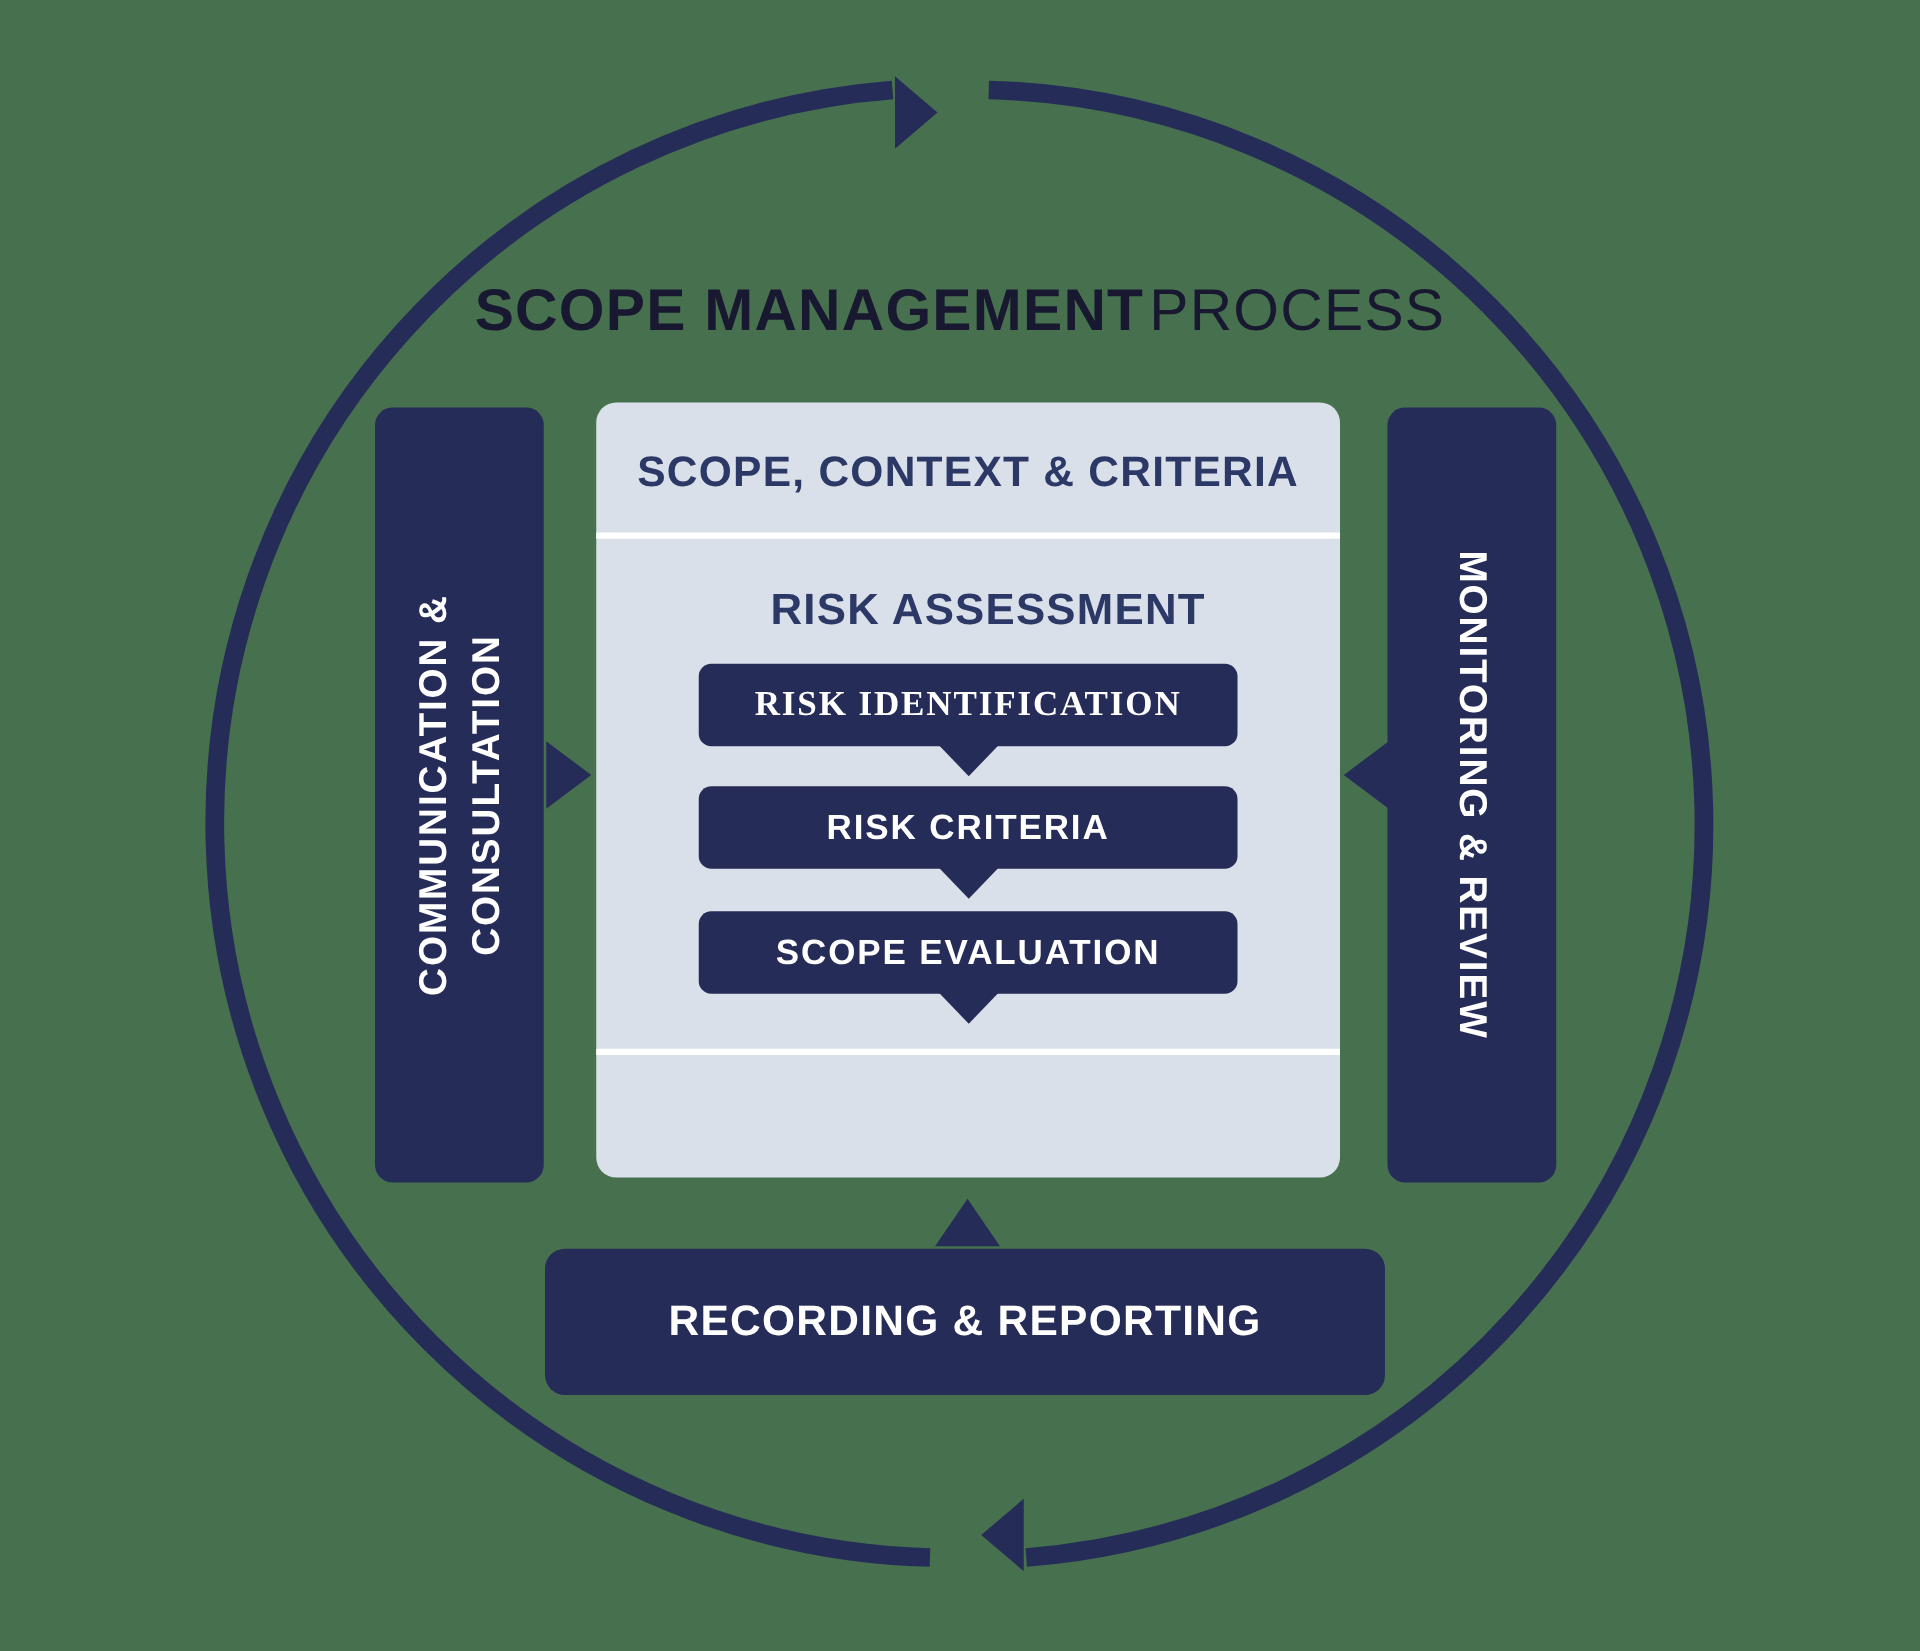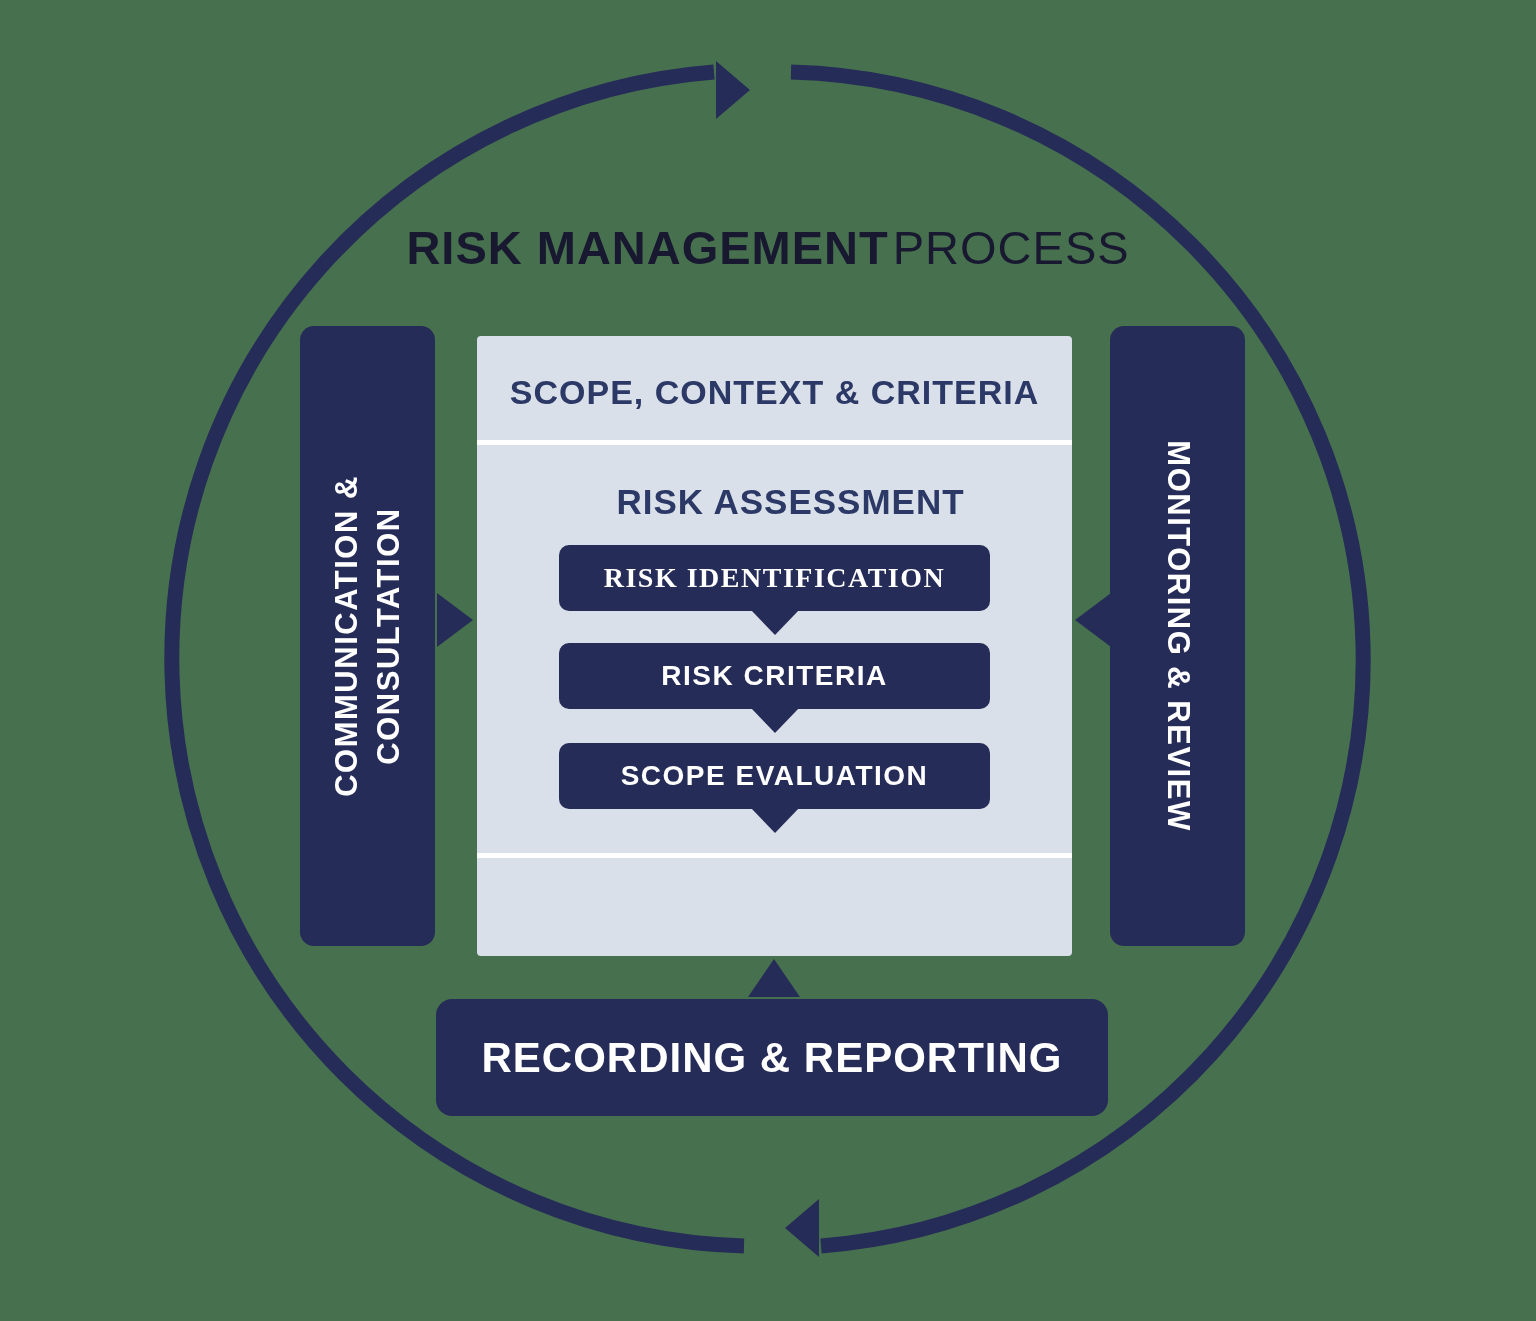--- a/index.html
+++ b/index.html
@@ -31,22 +31,22 @@
   .vtext{
     position:absolute;top:50%;left:50%;
     white-space:nowrap;text-align:center;
     color:#fff;font-weight:bold;font-size:31px;letter-spacing:1.5px;line-height:1.35;
   }
   .rot-ccw{transform:translate(-50%,-50%) rotate(-90deg);}
   .rot-cw{transform:translate(-50%,-50%) rotate(90deg);}
   .vtext span{display:block;}
 
   .panel{
-    position:absolute;left:477px;top:336px;width:595px;height:620px;
-    background:var(--panelBg,#d9e0e9);border-radius:4px;
+    position:absolute;left:477px;top:322px;width:595px;height:620px;
+    background:var(--panelBg,#d9e0e9);border-radius:16px;
   }
   .panel-heading{
     position:absolute;left:0;right:0;display:flex;align-items:center;justify-content:center;
     color:var(--headingText,#2c3966);font-weight:bold;letter-spacing:1px;white-space:nowrap;
   }
   .h-scope{top:12px;height:88px;font-size:34px;}
   .h-assessment{top:136px;height:60px;font-size:35px;padding-left:32px;}
   .h-treatment{top:528px;height:84px;font-size:35px;}
   .divider{position:absolute;left:0;right:0;height:5px;background:#ffffff;}
   .div-1{top:104px;}
@@ -68,39 +68,39 @@
     border-top:26px solid var(--navy,#262c58);
   }
   .tab-1{top:273px;}
   .tab-2{top:371px;}
   .tab-3{top:471px;}
 
   .bottom-bar{
     position:absolute;left:436px;top:999px;width:672px;height:117px;
     background:var(--navy,#262c58);border-radius:16px;
     display:flex;align-items:center;justify-content:center;
-    color:#fff;font-weight:bold;font-size:42px;letter-spacing:1px;white-space:nowrap;
+    color:#fff;font-weight:bold;font-size:34px;letter-spacing:1px;white-space:nowrap;
   }
 </style>
 </head>
 <body>
 
 <div class="stage">
 
   <svg class="arrows-layer" viewBox="0 0 1536 1321">
     <path d="M 791 72 A 588 588 0 0 1 821 1246"></path>
     <path d="M 744 1246 A 588 588 0 0 1 714 72"></path>
     <polygon points="716,61 750,90 716,119"></polygon>
     <polygon points="819,1199 785,1228 819,1257"></polygon>
     <polygon points="437,593 473,620 437,647"></polygon>
     <polygon points="1111,593 1075,620 1111,647"></polygon>
     <polygon points="748,997 774,959 800,997"></polygon>
   </svg>
 
-  <div class="title"><span class="b">RISK MANAGEMENT</span><span class="l">PROCESS</span></div>
+  <div class="title"><span class="b">SCOPE MANAGEMENT</span><span class="l">PROCESS</span></div>
 
   <div class="bar bar-left">
     <div class="vtext rot-ccw">
       <span>COMMUNICATION &amp;</span>
       <span>CONSULTATION</span>
     </div>
   </div>
 
   <div class="panel">
     <div class="panel-heading h-scope">SCOPE, CONTEXT &amp; CRITERIA</div>

